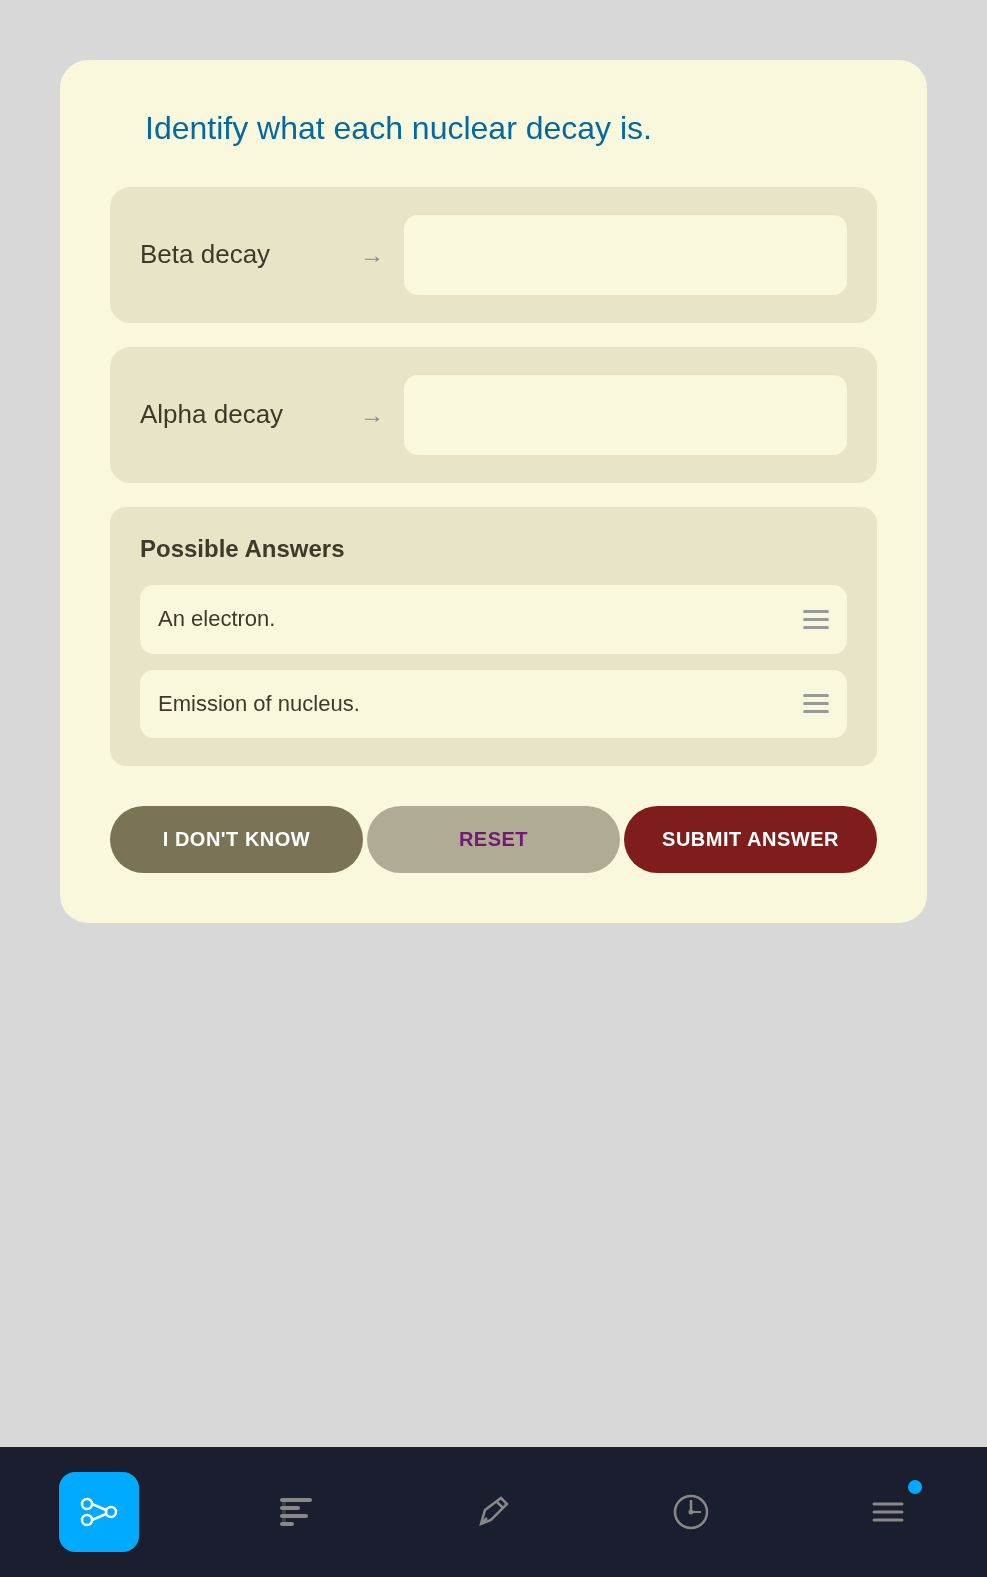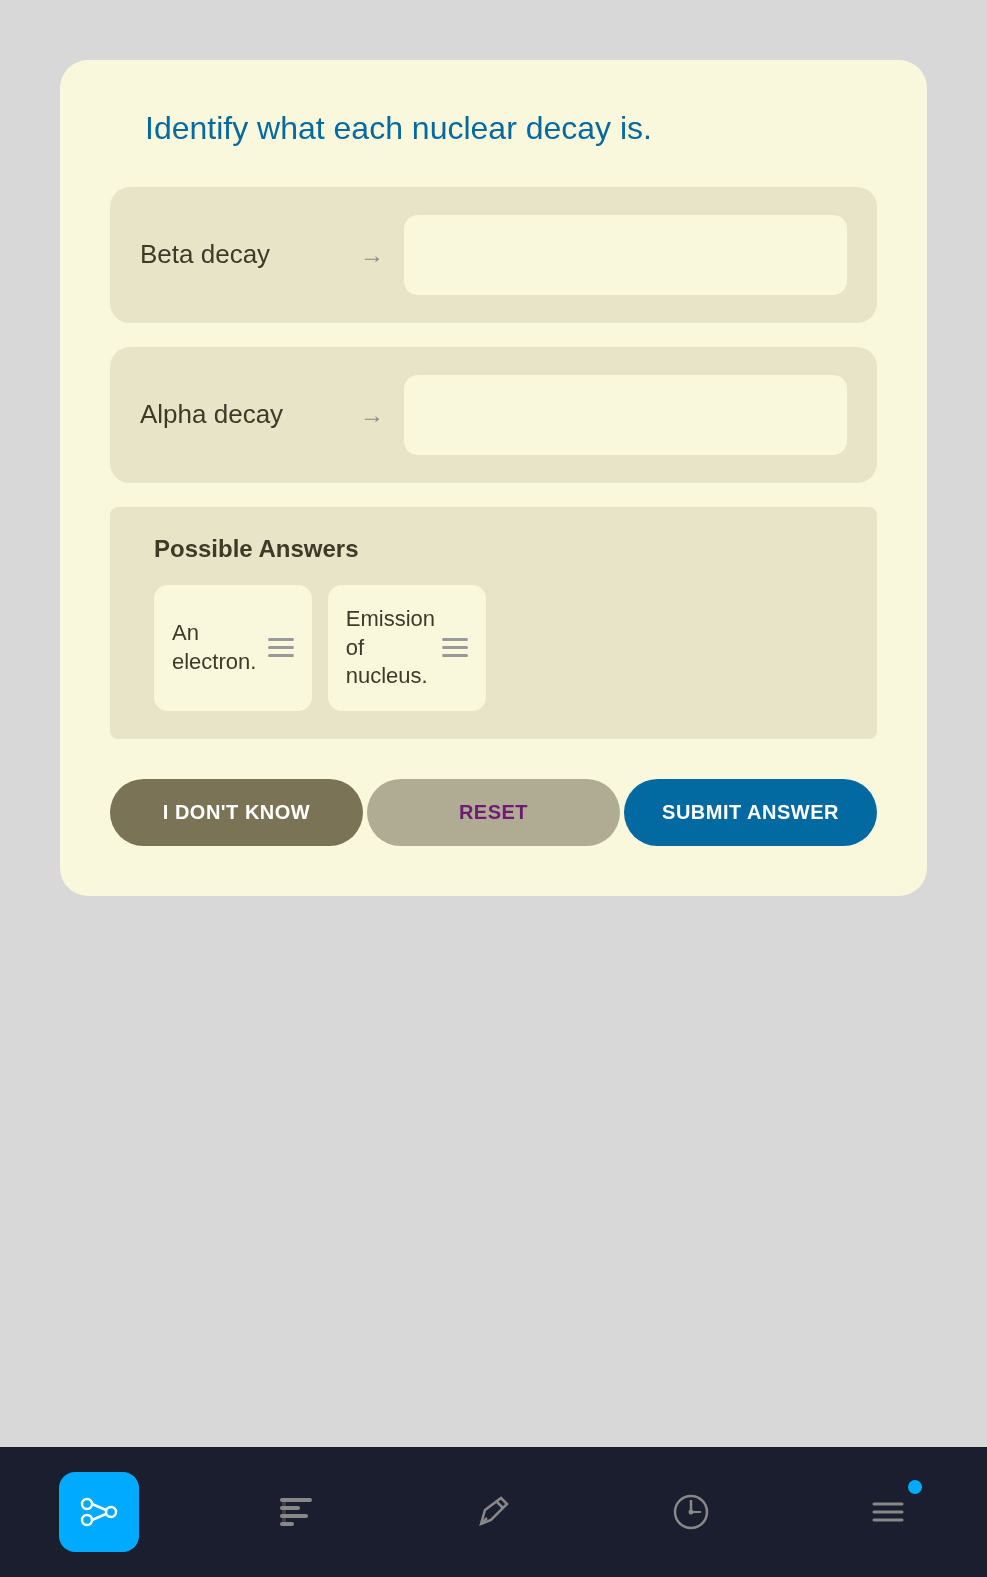--- a/index.html
+++ b/index.html
@@ -70,36 +70,36 @@
     .match-dropzone {
       flex: 1;
       background-color: #faf8dc;
       border-radius: 14px;
       height: 80px;
       min-width: 280px;
     }
 
     .possible-answers-section {
       background-color: #e8e4c8;
-      border-radius: 8px;
-      padding: 28px 44px;
+      border-radius: 16px;
+      padding: 28px 30px;
       margin-top: 16px;
       margin-bottom: 40px;
     }
 
     .possible-answers-title {
       font-size: 24px;
       font-weight: 700;
       color: #3d3a28;
       margin-bottom: 22px;
     }
 
     .answers-grid {
       display: grid;
-      grid-template-columns: 1fr 1fr 1fr 1fr;
+      grid-template-columns: 1fr;
       gap: 16px;
     }
 
     .answer-chip {
       background-color: #faf8dc;
       border-radius: 14px;
       padding: 20px 18px;
       display: flex;
       align-items: center;
       justify-content: space-between;
@@ -155,21 +155,21 @@
       padding: 22px 28px;
       font-size: 20px;
       font-weight: 700;
       letter-spacing: 0.5px;
       cursor: pointer;
       flex: 1;
       text-transform: uppercase;
     }
 
     .btn-submit {
-      background-color: #0369a1;
+      background-color: #7f1d1d;
       color: #fff;
       border: none;
       border-radius: 40px;
       padding: 22px 28px;
       font-size: 20px;
       font-weight: 700;
       letter-spacing: 0.5px;
       cursor: pointer;
       flex: 1;
       text-transform: uppercase;

